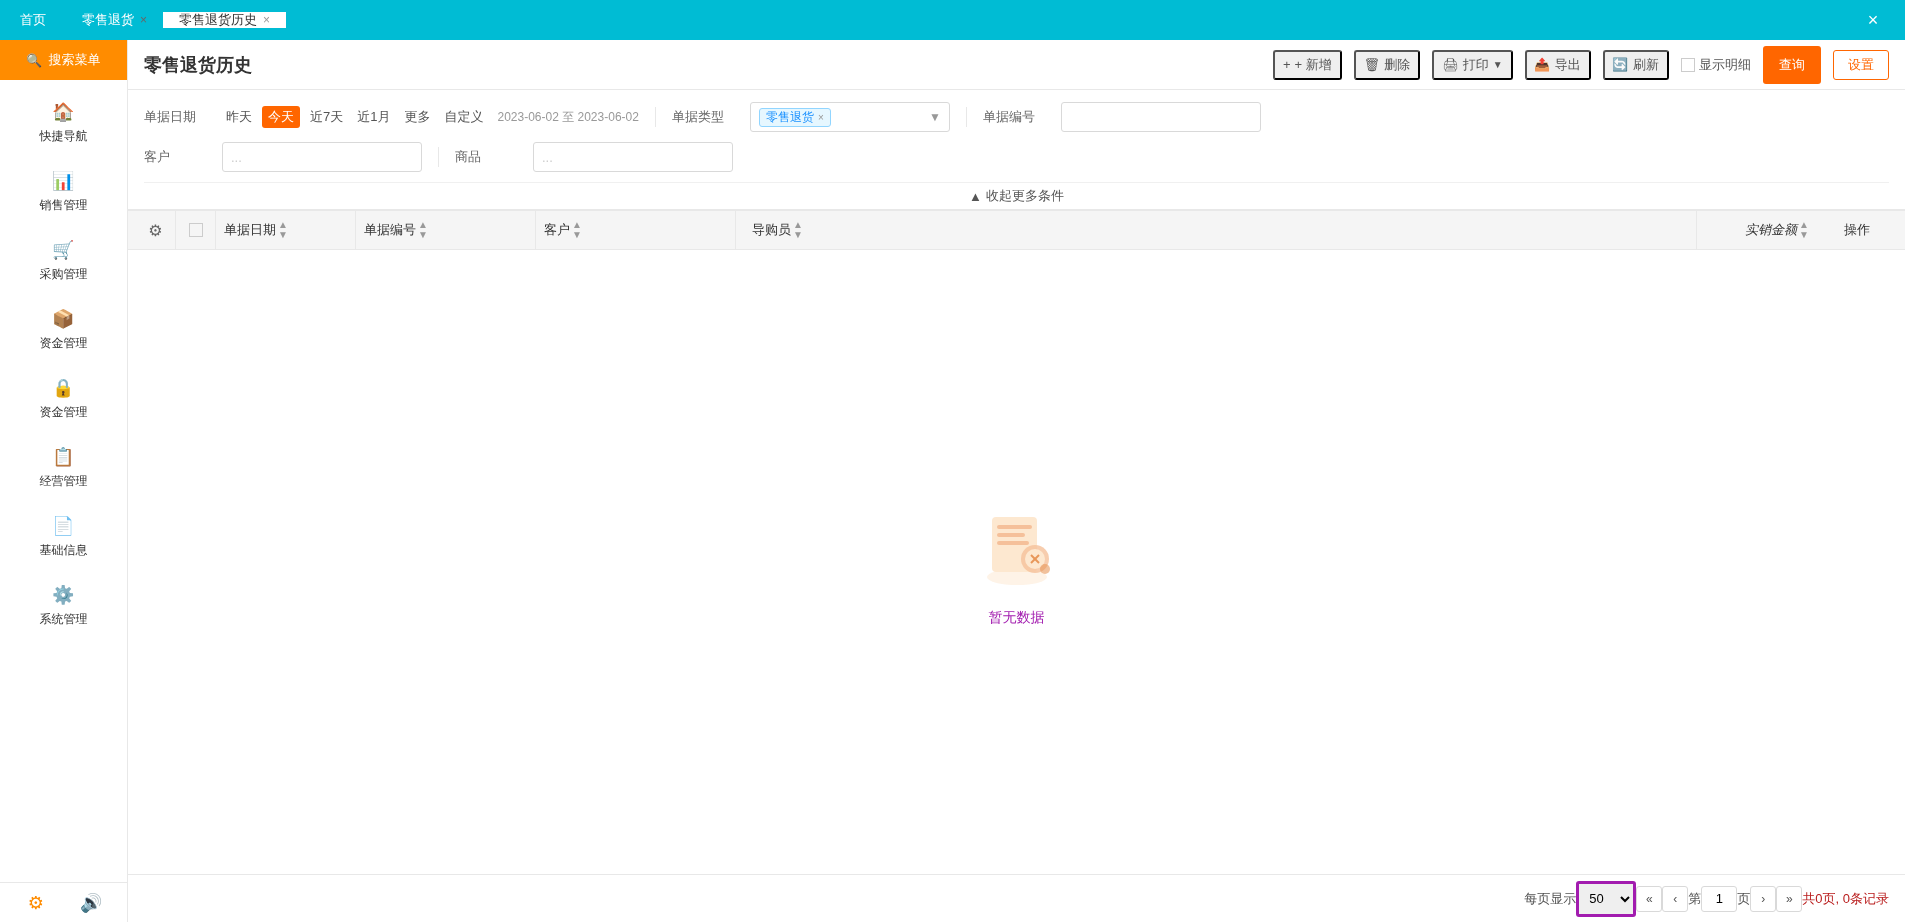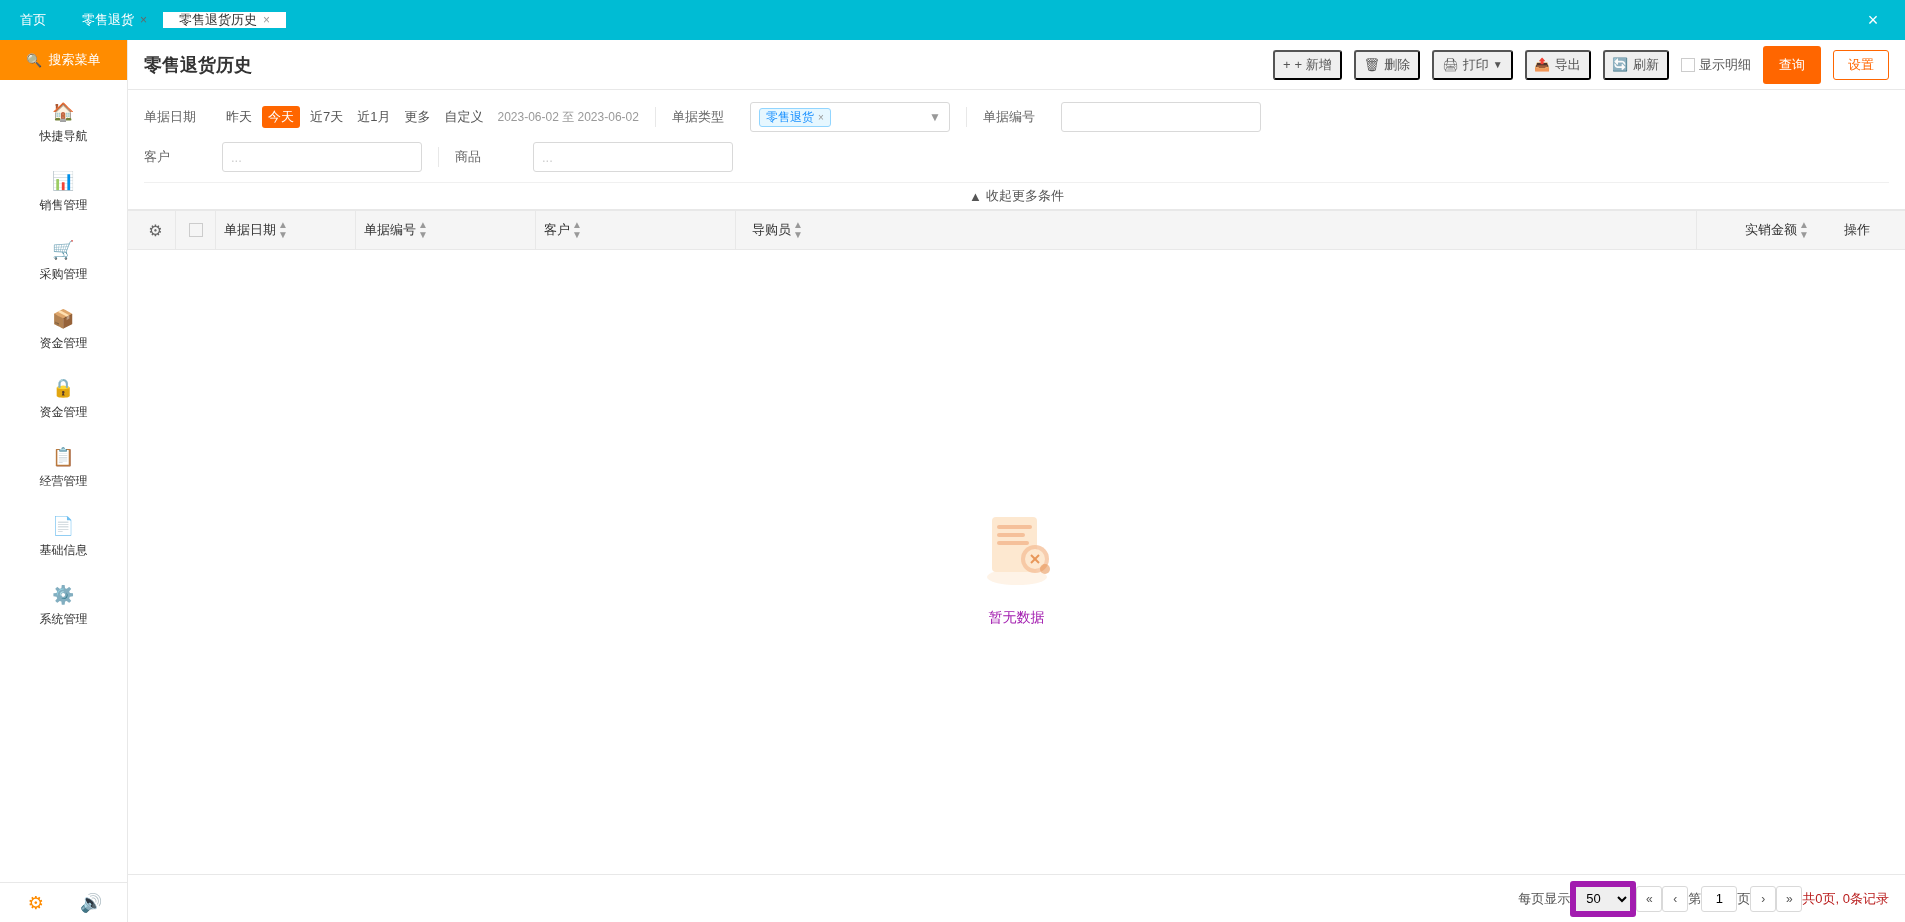--- a/index.html
+++ b/index.html
@@ -333,21 +333,21 @@
       height: 100%;
       border-right: 1px solid #e8e8e8;
       gap: 2px;
     }
     .table-col.checkbox-col { width: 40px; justify-content: center; border-right: 1px solid #e8e8e8; }
     .table-col.settings-col { width: 40px; justify-content: center; border-right: 1px solid #e8e8e8; }
     .table-col.date-col { width: 140px; }
     .table-col.num-col { width: 180px; }
     .table-col.customer-col { width: 200px; }
     .table-col.guide-col { width: 200px; flex: 1; margin-left: 8px; }
-    .table-col.amount-col { width: 120px; justify-content: flex-end; margin-left: auto; border-right: none; }
+    .table-col.amount-col { width: 120px; justify-content: flex-end; margin-left: auto; border-right: none; font-style: italic; }
     .table-col.action-col { width: 80px; justify-content: center; border-right: none; }
     .sort-icon { font-size: 10px; color: #999; display: flex; flex-direction: column; line-height: 1; }
     .col-checkbox { width: 14px; height: 14px; border: 1px solid #ccc; cursor: pointer; }
     .settings-icon { font-size: 16px; color: #666; cursor: pointer; }
 
     
     .empty-state {
       flex: 1;
       display: flex;
       flex-direction: column;
@@ -372,21 +372,21 @@
       display: flex;
       align-items: center;
       justify-content: flex-end;
       padding: 0 16px;
       gap: 0;
       flex-shrink: 0;
       font-size: 13px;
       color: #555;
     }
     .pagination-select {
-      border: 6px solid #a21caf;
+      border: 3px solid #a21caf;
       border-radius: 3px;
       padding: 2px 6px;
       font-size: 13px;
       height: 36px;
     }
     .pagination-btn {
       width: 26px;
       height: 26px;
       display: flex;
       align-items: center;

